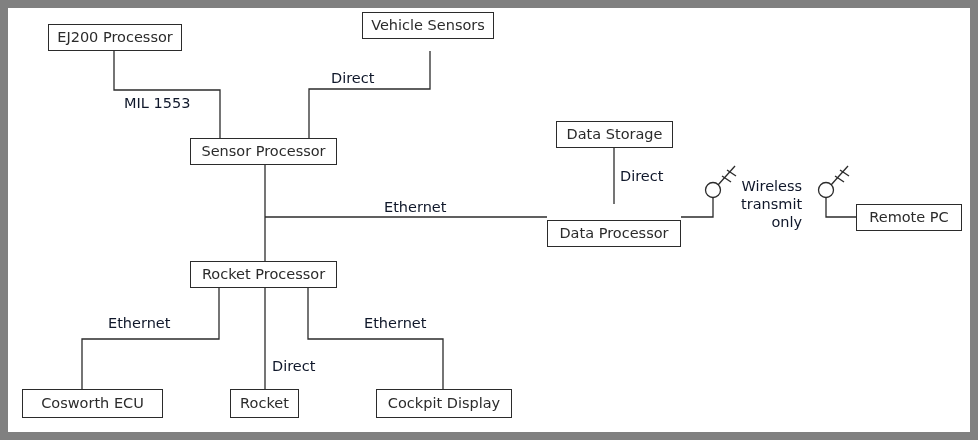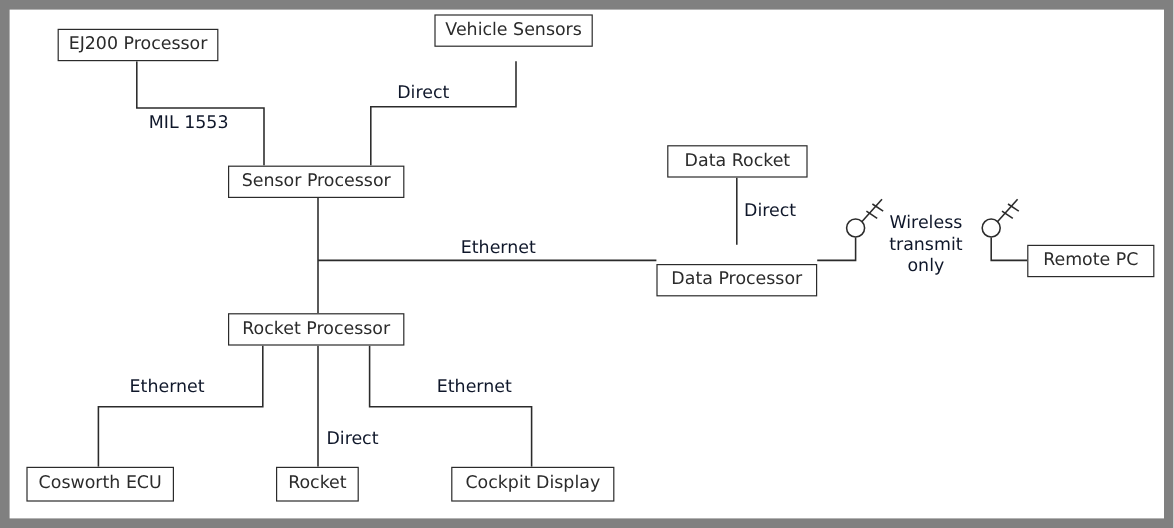--- a/index.html
+++ b/index.html
@@ -53,21 +53,21 @@
   .edge-label {
     position: absolute;
     color: #0f172a;
     font-size: 14.5px;
     line-height: 1.15;
     white-space: nowrap;
     background: transparent;
   }
   .edge-label.multi {
     white-space: normal;
-    text-align: center;
+    text-align: right;
     line-height: 1.25;
   }
 </style>
 </head>
 <body>
 
 <div id="canvas">
   <div id="inner"></div>
 
   <svg id="wires" viewBox="0 0 978 440" xmlns="http://www.w3.org/2000/svg">
@@ -92,25 +92,25 @@
         <line x1="831" y1="185" x2="848" y2="166" stroke="#2b2b2b" stroke-width="1.3"></line>
         <line x1="835" y1="176" x2="844" y2="182" stroke="#2b2b2b" stroke-width="1.3"></line>
         <line x1="840" y1="170" x2="849" y2="176" stroke="#2b2b2b" stroke-width="1.3"></line>
       </g>
     </svg>
 
   <div id="nodes-layer">
       <div class="node" style="left: 48px; top: 24px; width: 134px; height: 27px;">EJ200 Processor</div>
       <div class="node" style="left: 362px; top: 12px; width: 132px; height: 27px;">Vehicle Sensors</div>
       <div class="node" style="left: 190px; top: 138px; width: 147px; height: 27px;">Sensor Processor</div>
-      <div class="node" style="left: 556px; top: 121px; width: 117px; height: 27px;">Data Rocket</div>
+      <div class="node" style="left: 556px; top: 121px; width: 117px; height: 27px;">Data Storage</div>
       <div class="node" style="left: 547px; top: 204px; width: 134px; height: 27px; margin-top: 16px;">Data Processor</div>
       <div class="node" style="left: 856px; top: 204px; width: 106px; height: 27px;">Remote PC</div>
       <div class="node" style="left: 190px; top: 261px; width: 147px; height: 27px;">Rocket Processor</div>
-      <div class="node" style="left: 22px; top: 389px; width: 123px; height: 29px;">Cosworth ECU</div>
+      <div class="node" style="left: 22px; top: 389px; width: 141px; height: 29px;">Cosworth ECU</div>
       <div class="node" style="left: 230px; top: 389px; width: 69px; height: 29px;">Rocket</div>
       <div class="node" style="left: 376px; top: 389px; width: 136px; height: 29px;">Cockpit Display</div>
     </div>
   <div id="labels-layer">
       <div class="edge-label" style="left: 124px; top: 95px;">MIL 1553</div>
       <div class="edge-label" style="left: 331px; top: 70px;">Direct</div>
       <div class="edge-label" style="left: 384px; top: 199px;">Ethernet</div>
       <div class="edge-label" style="left: 620px; top: 168px;">Direct</div>
       <div class="edge-label" style="left: 108px; top: 315px;">Ethernet</div>
       <div class="edge-label" style="left: 272px; top: 358px;">Direct</div>

